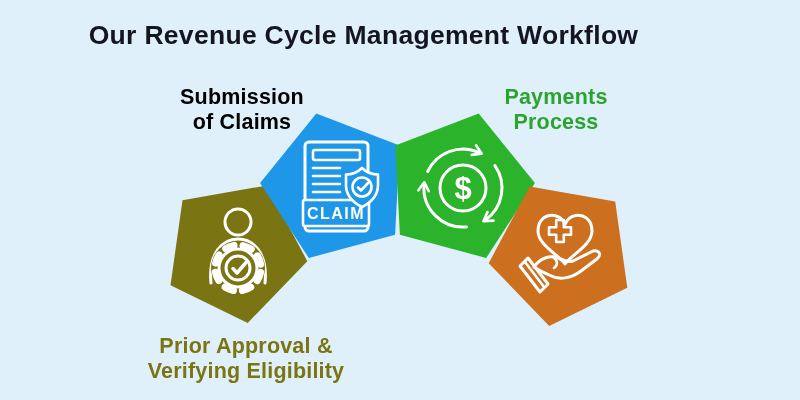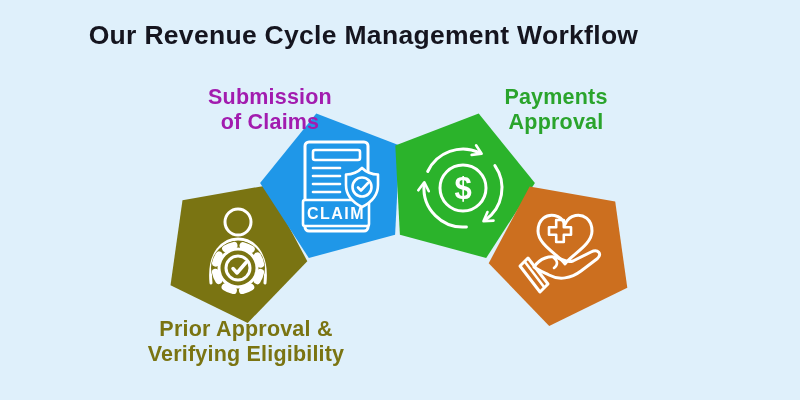--- a/index.html
+++ b/index.html
@@ -84,19 +84,19 @@
       </g>
       <g>
         <path d="M -42,13 L -34,5 L -14,31 L -22,39 Z"></path>
         <line class="thin" x1="-37" y1="9" x2="-18" y2="34"></line>
         <path d="M -28,14 C -22,5 -12,2 -4,5 C 2,7 5,10 11,8 L 29,-1 C 36,-4.5 40.5,1 35.5,5.5 L 19,18 C 9,25.5 -3,27.5 -13,22 C -18,19.5 -24,17 -28,14 Z"></path>
         <path class="thin" d="M -8,5 C -4,8 -4,12 -8,15"></path>
       </g>
     </g>
   </svg>
 
-  <div class="step-label" style="left: 246px; top: 317px; color: rgb(122, 116, 18);">Prior Approval &amp;
+  <div class="step-label" style="left: 246px; top: 334px; color: rgb(122, 116, 18);">Prior Approval &amp;
 Verifying Eligibility</div>
-  <div class="step-label" style="left: 242px; top: 85px; color: #a21caf; margin-left: 28px;">Submission
+  <div class="step-label" style="left: 242px; top: 85px; color: #000000;">Submission
 of Claims</div>
   <div class="step-label" style="left: 556px; top: 85px; color: rgb(42, 164, 44);">Payments
-Approval</div>
+Process</div>
 </div>
 
 </body></html>

